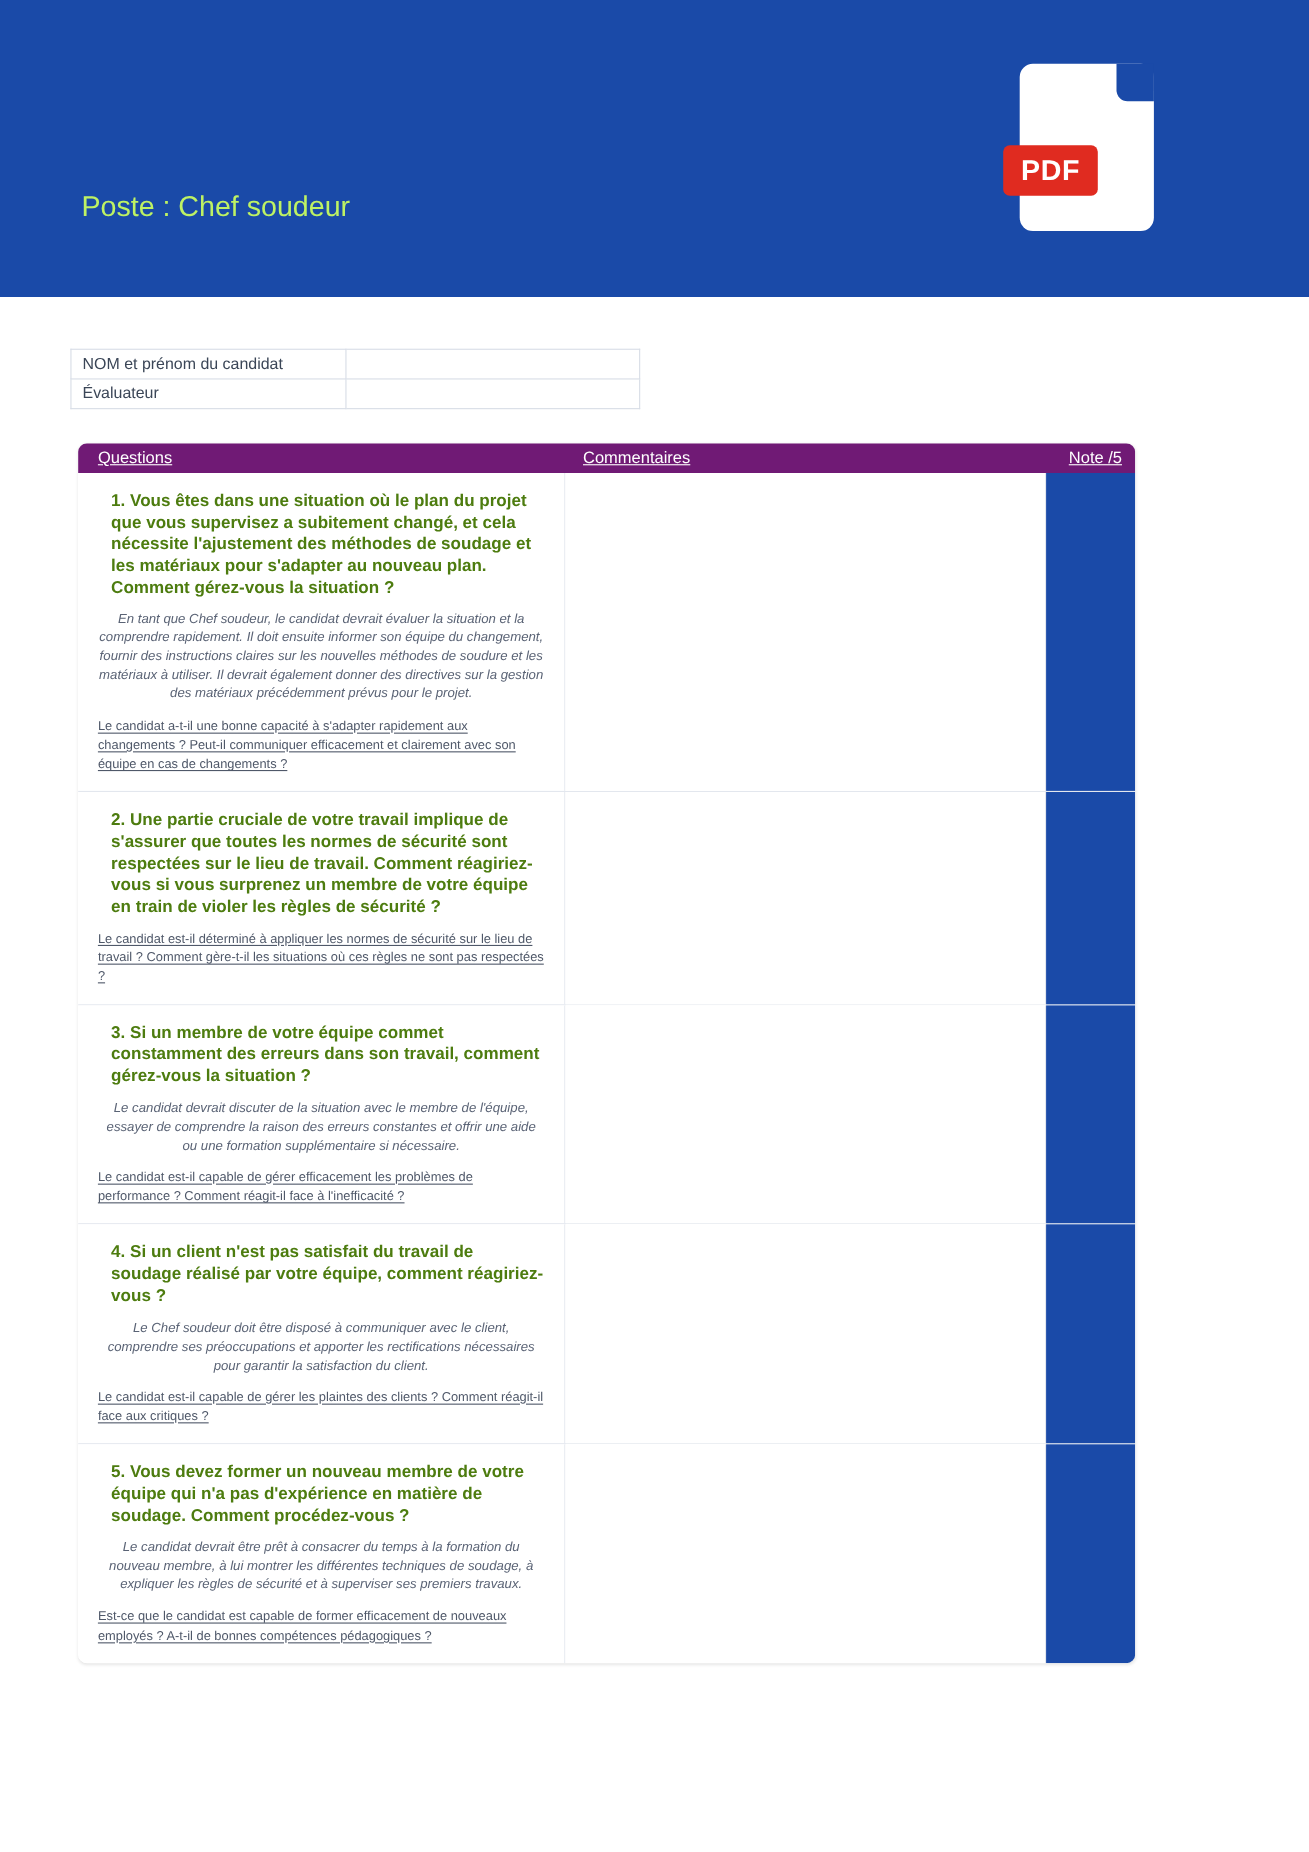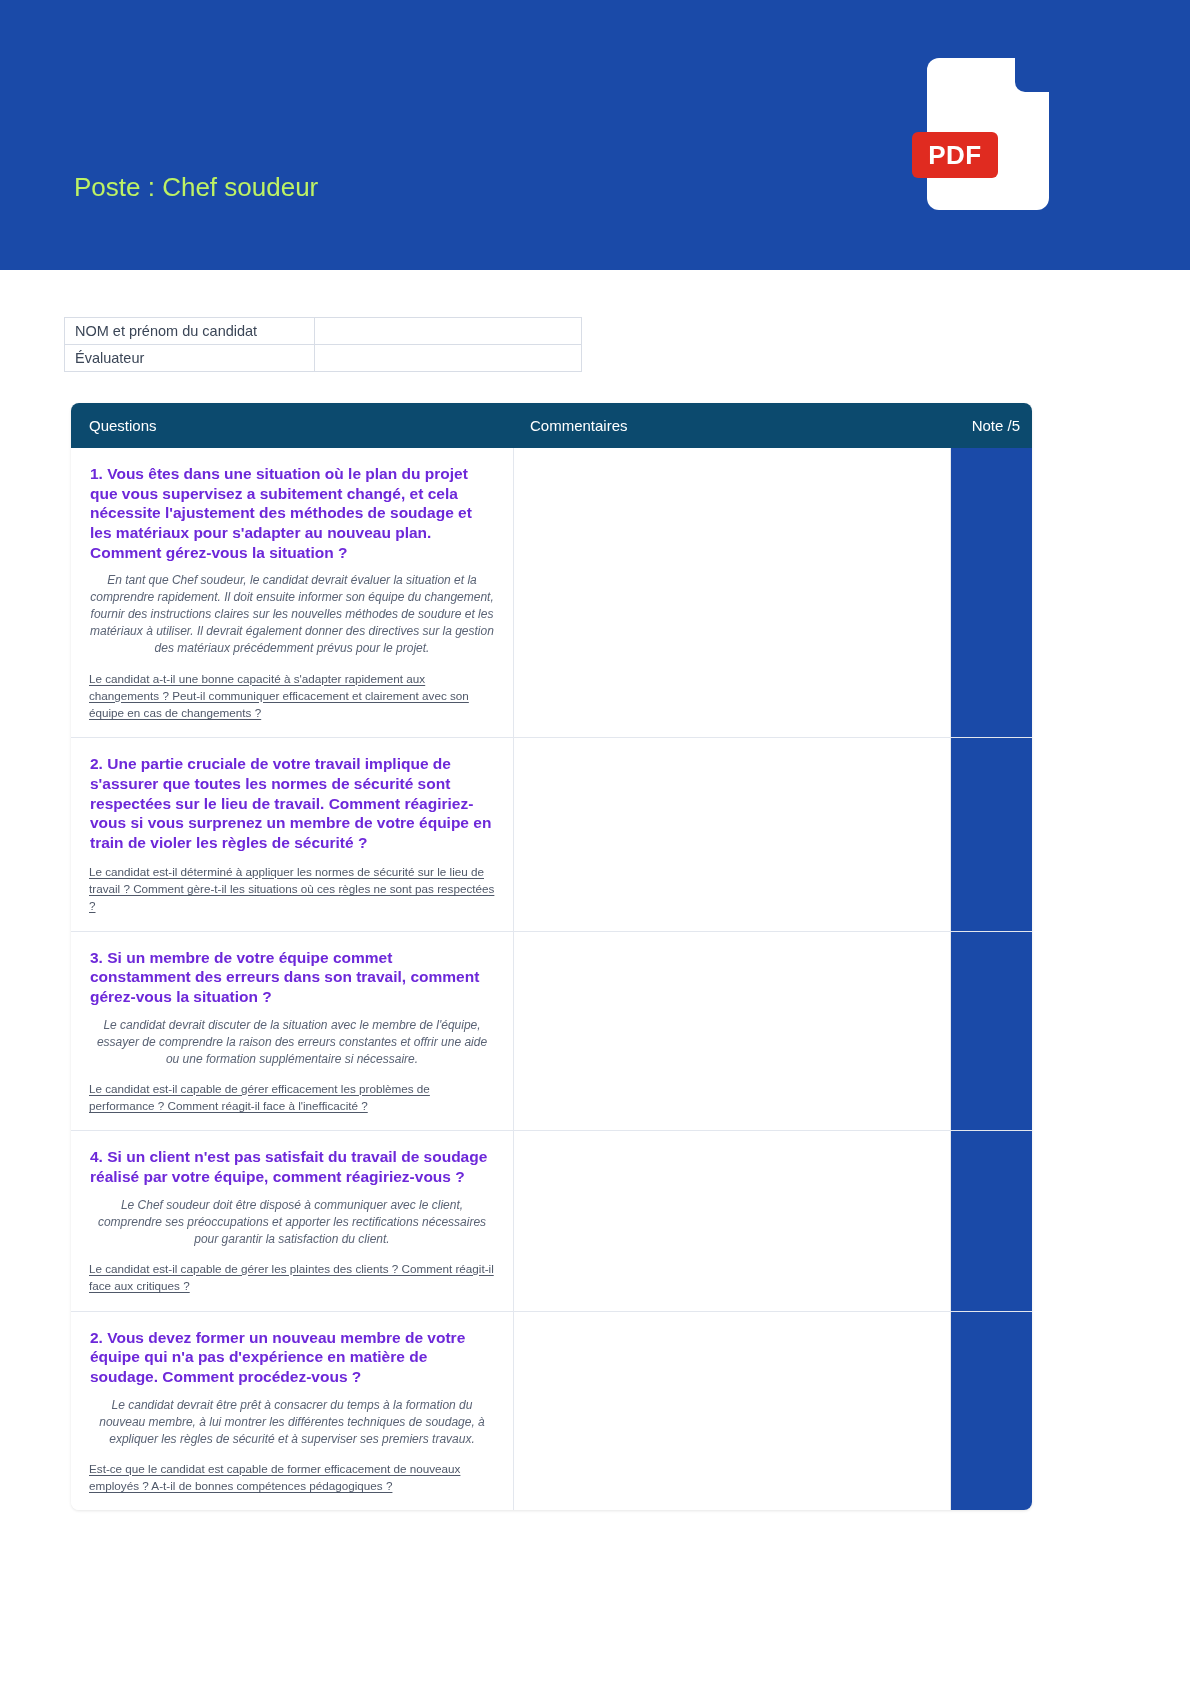--- a/index.html
+++ b/index.html
@@ -140,25 +140,26 @@
     left: 71px;
     top: 403px;
     width: 961px;
     border-radius: 8px;
     overflow: hidden;
     box-shadow: 0 1px 3px rgba(0,0,0,0.10);
     background: #ffffff;
   }
   .grid-head {
     display: flex;
-    background: #0c4a6e;
-    height: 45px;
+    background: #701a75;
+    height: 27px;
     align-items: center;
     color: #ffffff;
     font-size: 15px;
+    text-decoration: underline;
   }
   .col-q  { width: 443px; padding-left: 18px; }
   .col-c  { width: 437px; padding-left: 16px; }
   .col-n  { width: 81px;  padding-right: 12px; text-align: right; }
 
   .qrow {
     display: flex;
     border-bottom: 1px solid #e3e7ee;
     background: #ffffff;
   }
@@ -172,25 +173,25 @@
     width: 437px;
     border-right: 1px solid #e3e7ee;
     background: #ffffff;
   }
   .cell-n {
     width: 81px;
     background: #1a4aa8;
   }
 
   .q-title {
-    color: #6d28d9;
+    color: #4d7c0f;
     font-size: 15.5px;
     font-weight: 700;
     line-height: 1.27;
-    margin: 0 0 10px 1px;
+    margin: 0 0 10px 12px;
   }
   .q-expect {
     color: #5a6375;
     font-size: 12px;
     font-style: italic;
     line-height: 1.42;
     margin: 0 0 12px 0;
     text-align: center;
   }
   .q-follow {
@@ -274,21 +275,21 @@
         <p class="q-title">4. Si un client n'est pas satisfait du travail de soudage réalisé par votre équipe, comment réagiriez-vous ?</p>
         <p class="q-expect">Le Chef soudeur doit être disposé à communiquer avec le client, comprendre ses préoccupations et apporter les rectifications nécessaires pour garantir la satisfaction du client.</p>
         <p class="q-follow">Le candidat est-il capable de gérer les plaintes des clients ? Comment réagit-il face aux critiques ?</p>
       </div>
       <div class="cell-c"></div>
       <div class="cell-n"></div>
     </div>
 
     <div class="qrow">
       <div class="cell-q">
-        <p class="q-title">2. Vous devez former un nouveau membre de votre équipe qui n'a pas d'expérience en matière de soudage. Comment procédez-vous ?</p>
+        <p class="q-title">5. Vous devez former un nouveau membre de votre équipe qui n'a pas d'expérience en matière de soudage. Comment procédez-vous ?</p>
         <p class="q-expect">Le candidat devrait être prêt à consacrer du temps à la formation du nouveau membre, à lui montrer les différentes techniques de soudage, à expliquer les règles de sécurité et à superviser ses premiers travaux.</p>
         <p class="q-follow">Est-ce que le candidat est capable de former efficacement de nouveaux employés ? A-t-il de bonnes compétences pédagogiques ?</p>
       </div>
       <div class="cell-c"></div>
       <div class="cell-n"></div>
     </div>
 
   </div>
 </div>
 

